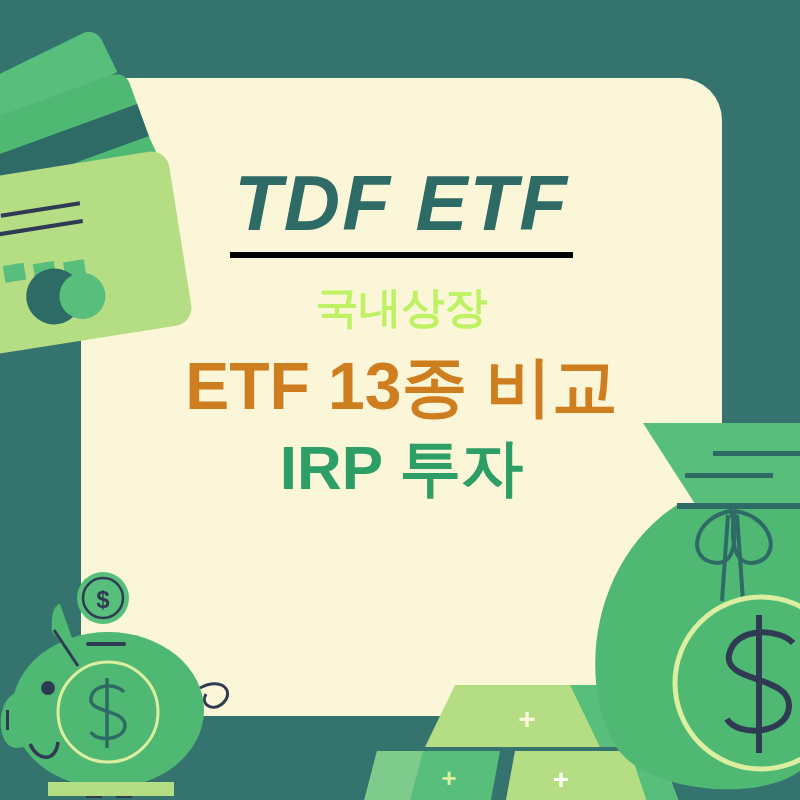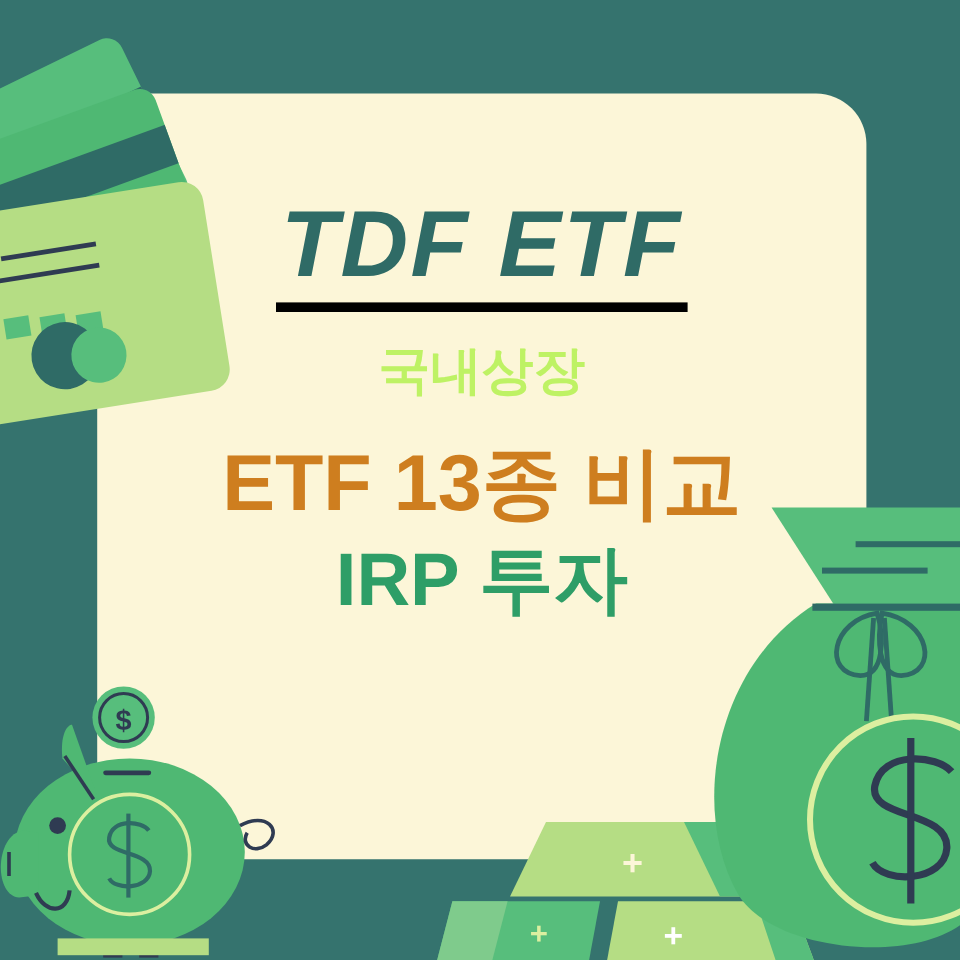--- a/index.html
+++ b/index.html
@@ -23,24 +23,24 @@
     position:absolute;left:81px;top:78px;width:641px;height:638px;
     display:flex;flex-direction:column;align-items:center;
     justify-content:flex-start;padding-top:86px;box-sizing:border-box;
     z-index:40;
   }
   .line{white-space:nowrap;line-height:1;text-align:center;}
 
   .l-title{
     font-size:78px;font-weight:700;font-style:italic;color:#2f6b66;
     letter-spacing:2px;padding:0 4px 10px 4px;
-    border-bottom:8px solid #000000;margin-bottom:28px;
+    border-bottom:6px solid #000000;margin-bottom:28px;
   }
   .l-sub1{font-size:43px;font-weight:700;color:#bef264;margin-bottom:24px;}
-  .l-sub2{font-size:66px;font-weight:700;color:#ce7e1f;margin-bottom:18px;margin-top:14px;}
+  .l-sub2{font-size:66px;font-weight:700;color:#ce7e1f;margin-bottom:18px;}
   .l-sub3{font-size:62px;font-weight:700;color:#2e9e67;text-align:right;}
 
   
   .cc-wrap{position:absolute;left:-120px;top:50px;width:360px;height:300px;z-index:20;}
 
   
   .pig-wrap{position:absolute;left:-10px;top:570px;width:250px;height:235px;z-index:30;}
 
   
   .bag-wrap{position:absolute;left:585px;top:415px;width:230px;height:390px;z-index:25;}

